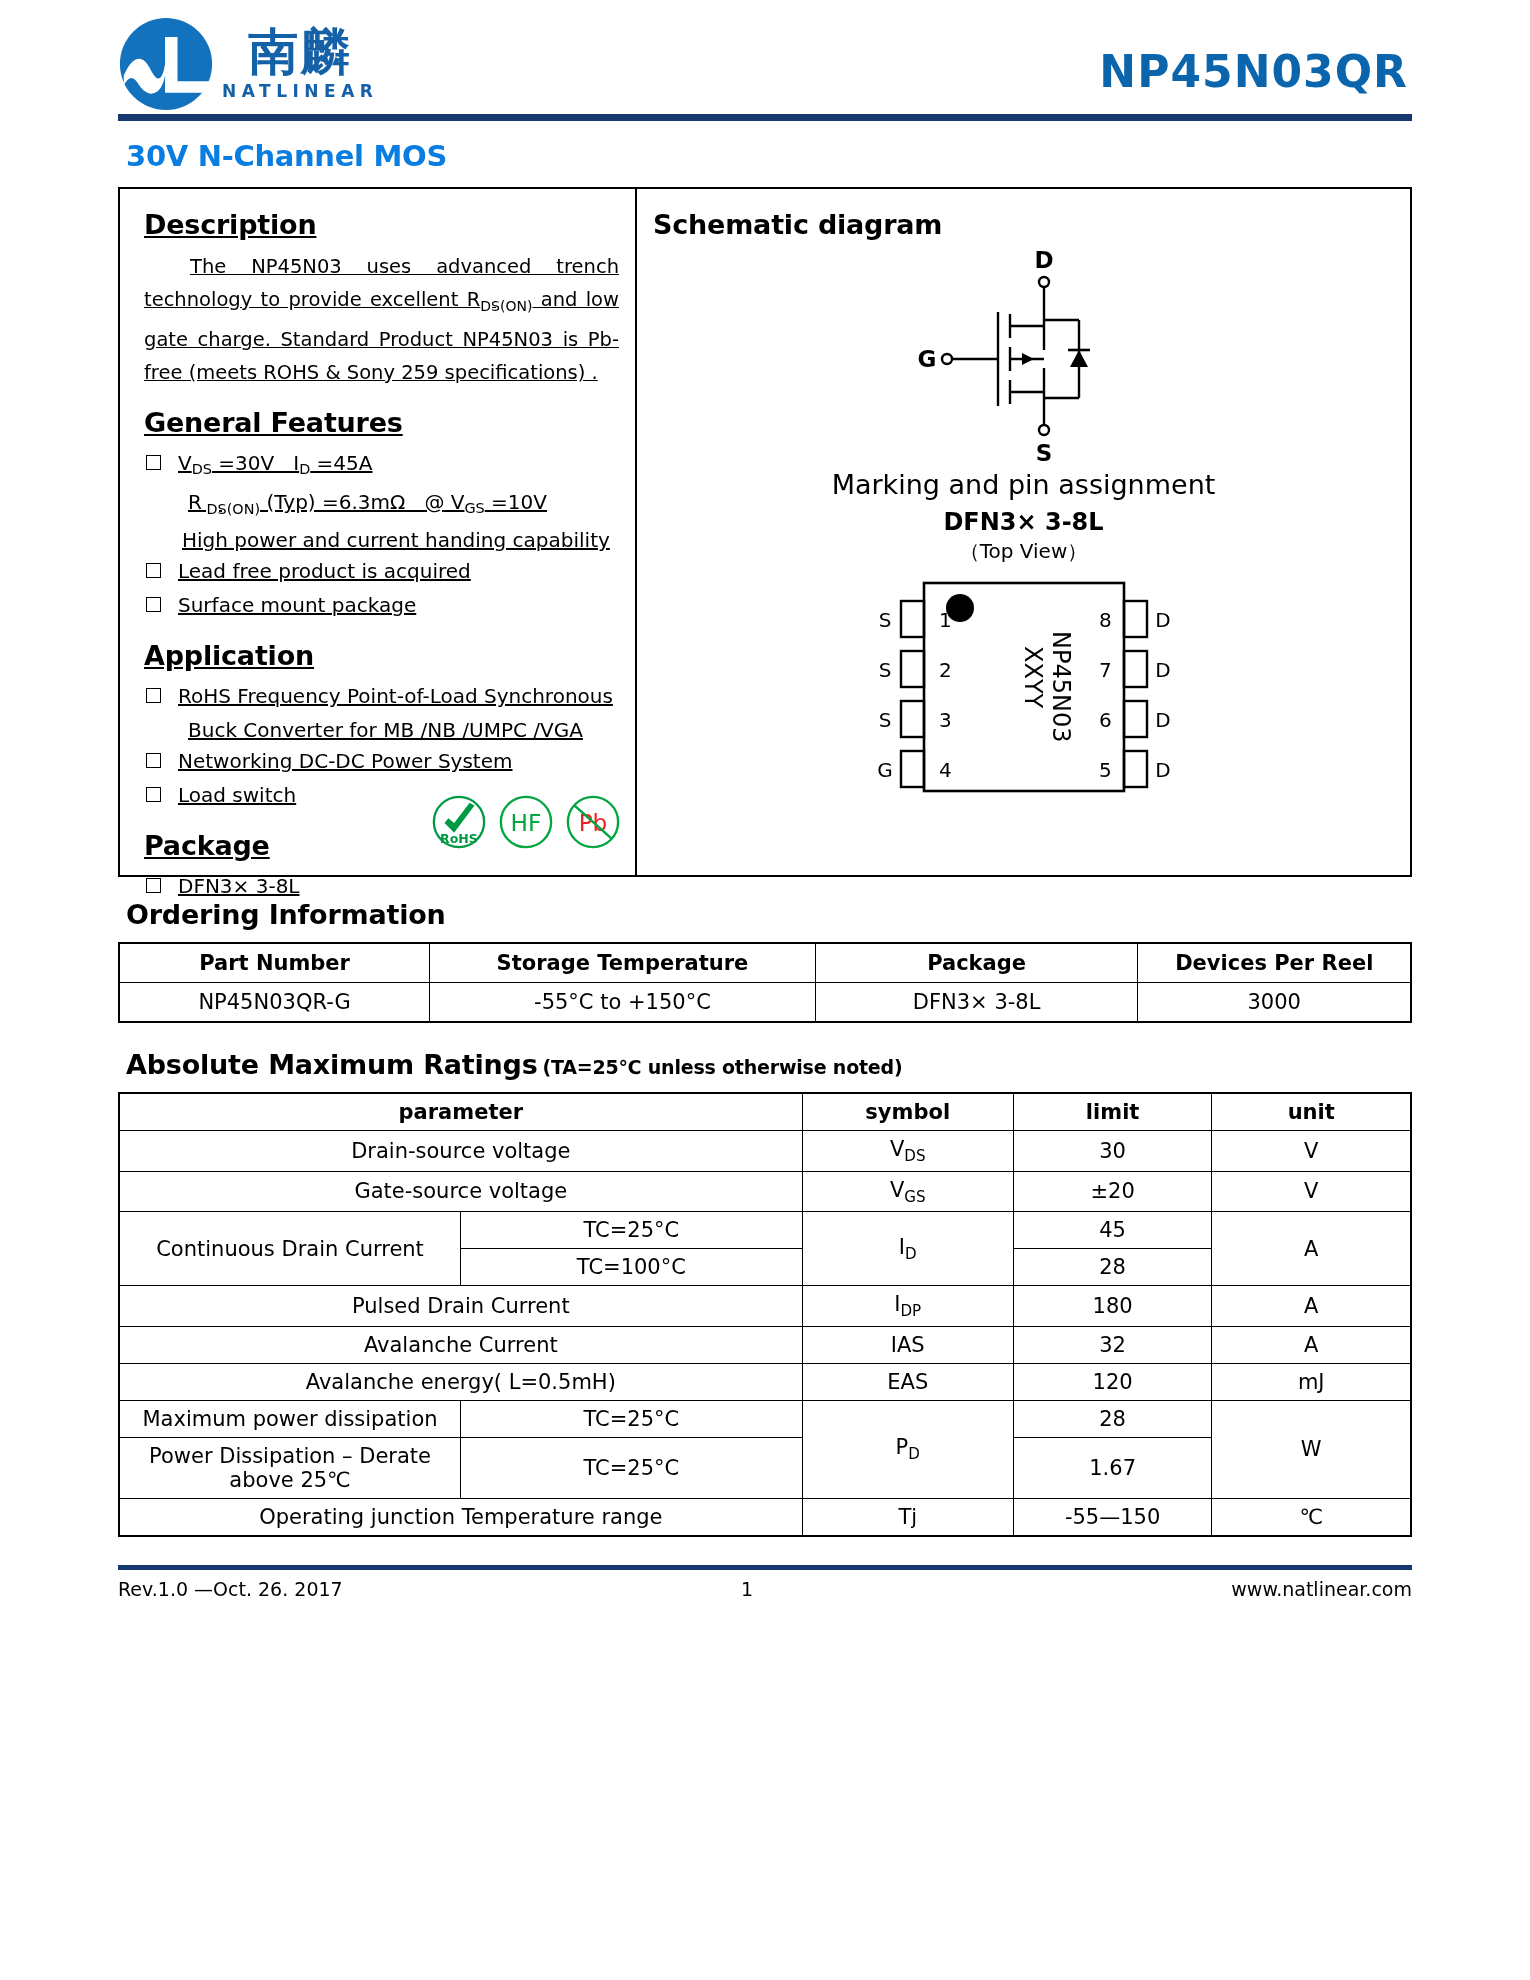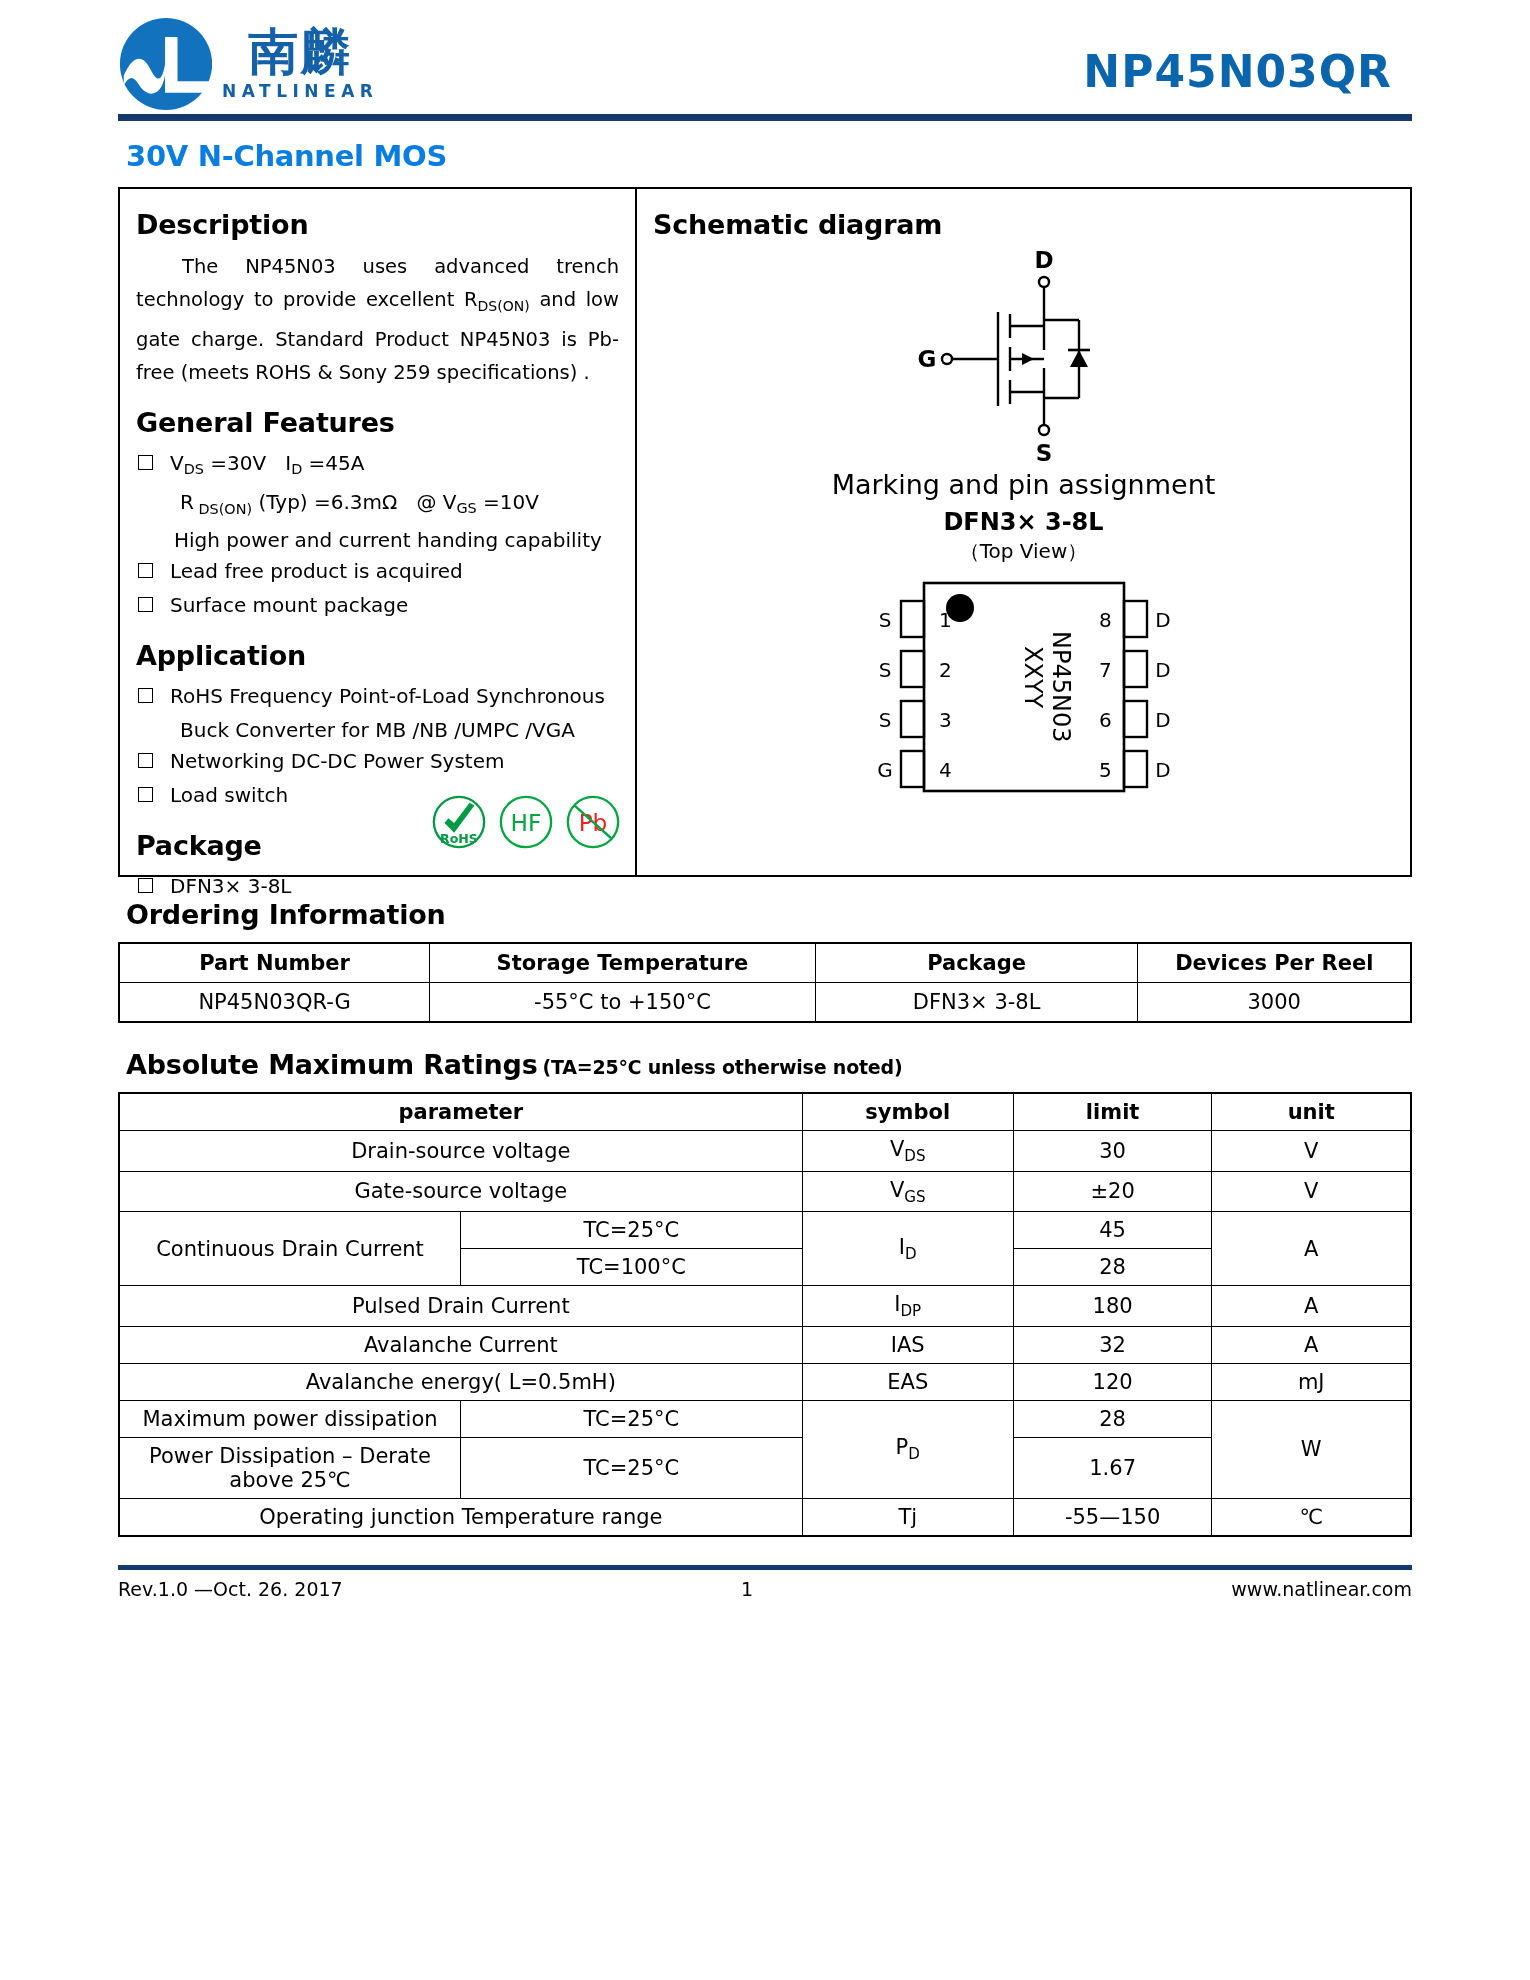--- a/index.html
+++ b/index.html
@@ -57,21 +57,21 @@
     color: #1461a8;
     letter-spacing: 5.5px;
     margin-top: 4px;
   }
   .part-title {
     font-size: 44px;
     font-weight: bold;
     color: #0a65ad;
     letter-spacing: 1px;
     margin-top: 46px;
-    margin-right: 20px;
+    margin-right: 4px;
     font-family: "DejaVu Sans", sans-serif;
   }
   .header-rule {
     height: 7px;
     background: #15386e;
     margin-top: 2px;
   }
 
   
   .subtitle {
@@ -86,22 +86,23 @@
   .topbox {
     border: 2px solid #000;
     display: flex;
     height: 690px;
     box-sizing: border-box;
   }
   .topbox-left {
     width: 517px;
     border-right: 2px solid #000;
     box-sizing: border-box;
-    padding: 14px 16px 0 16px;
+    padding: 14px 16px 0 24px;
     position: relative;
+    text-decoration: underline;
   }
   .topbox-right {
     flex: 1;
     box-sizing: border-box;
     padding: 14px 10px 0 10px;
     position: relative;
   }
   h2.sec {
     font-size: 27px;
     font-weight: bold;

